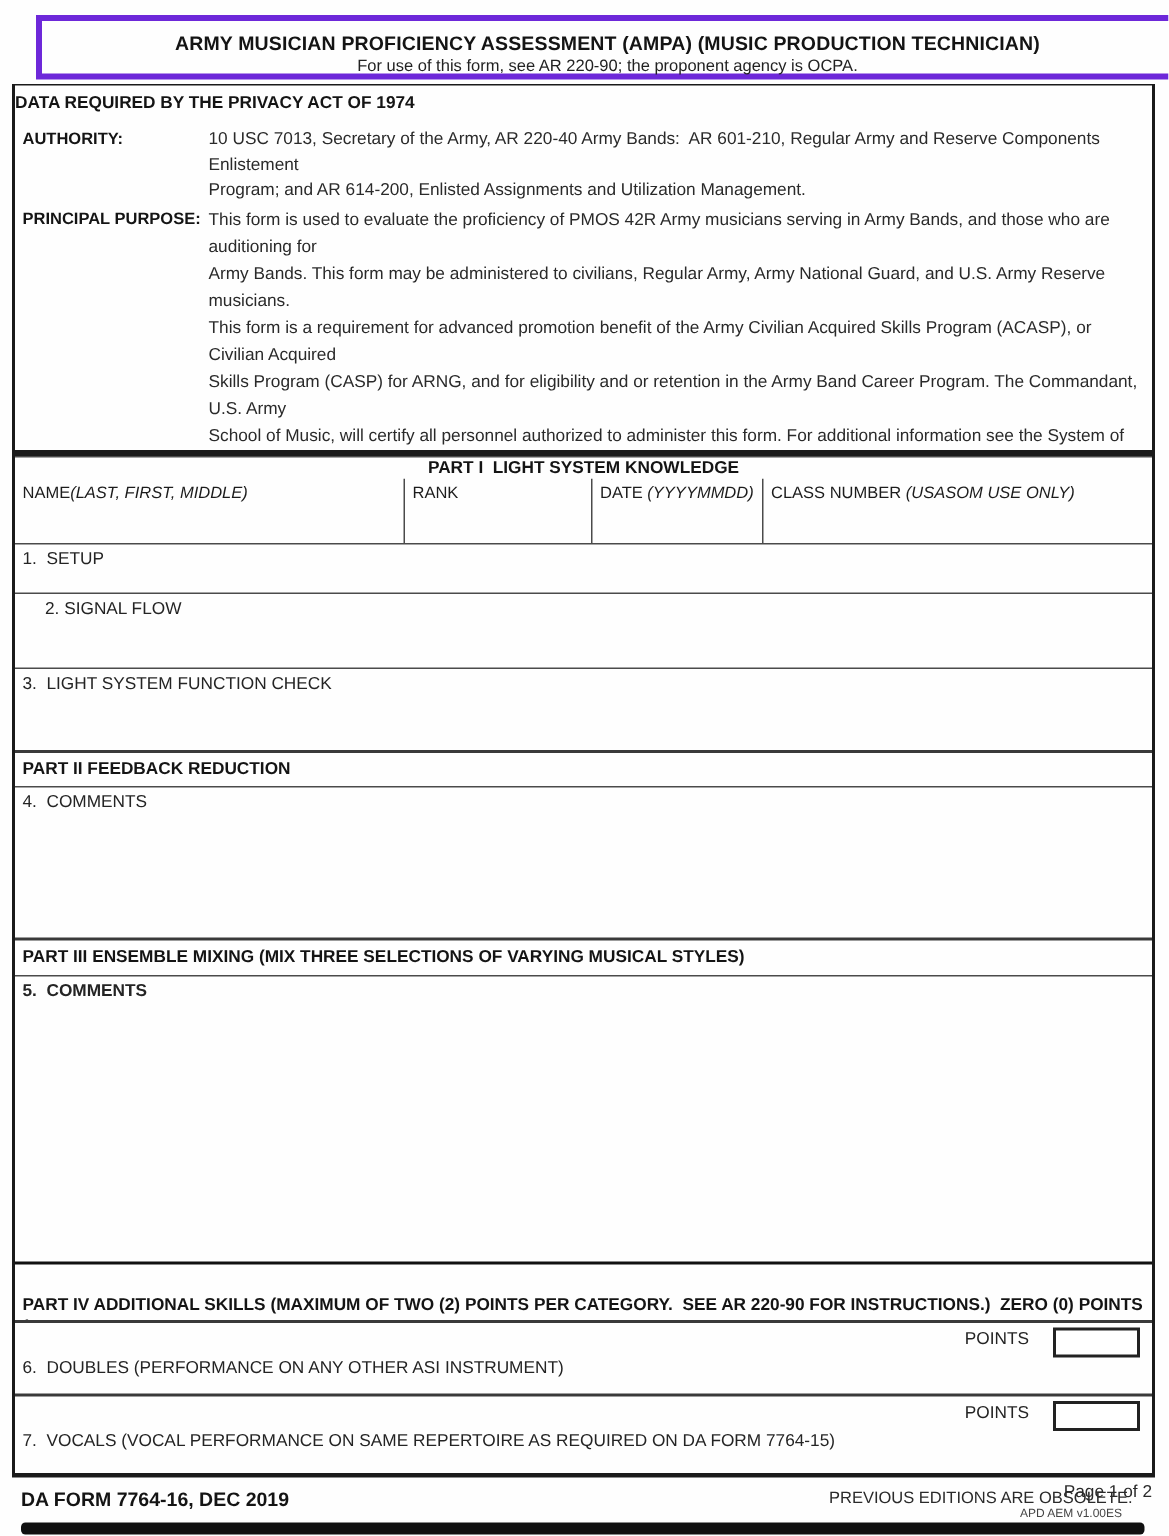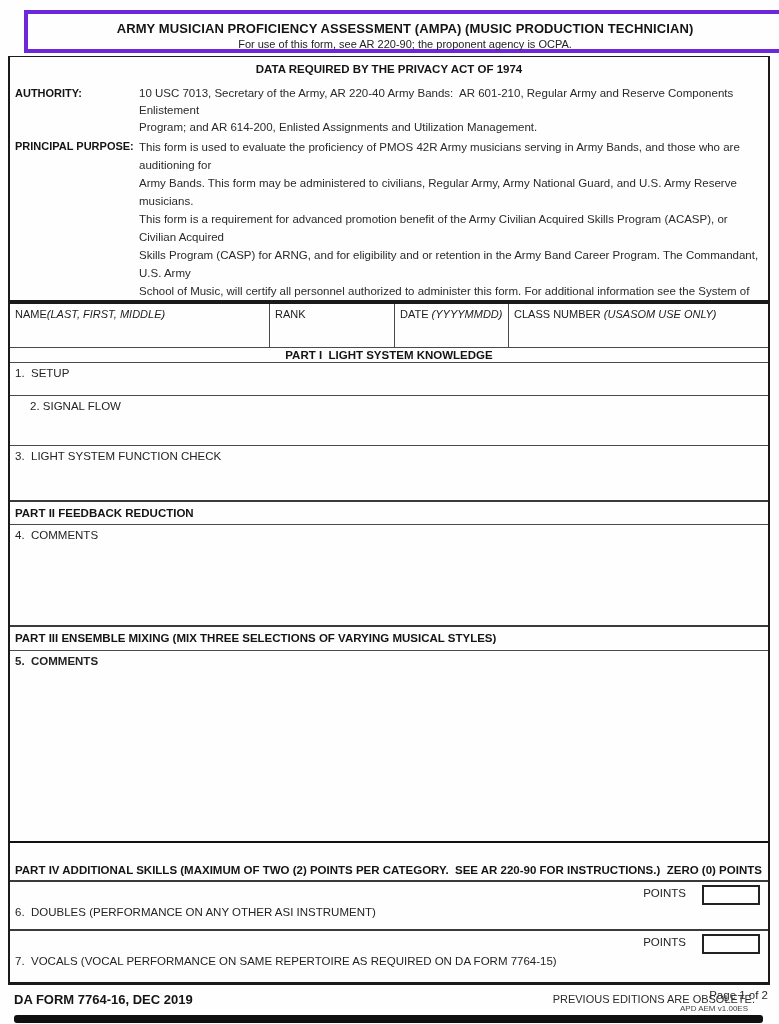--- a/index.html
+++ b/index.html
@@ -17,21 +17,21 @@
   }
   .title-box .title { font-size: 13px; font-weight: bold; letter-spacing: .1px; color: #141414; }
   .title-box .subtitle { font-size: 11px; margin-top: 2px; color: #222; }
 
   
   .privacy-box {
     position: absolute; left: 8px; top: 56px; width: 762px; height: 246px;
     border: 2px solid #1a1a1a; border-top-width: 1px; overflow: hidden;
   }
   .privacy-header {
-    text-align: center; font-weight: bold; font-size: 11.5px; margin-top: 6px; height: 14px; color: #141414;
+    font-weight: bold; font-size: 11.5px; margin-top: 6px; height: 14px; color: #141414;
     margin-bottom: 8px;
   }
   .pa-row { display: flex; padding: 0 4px 0 5px; }
   .pa-label { width: 124px; flex: 0 0 124px; font-weight: bold; font-size: 11px; line-height: 17px; color: #141414; }
   .pa-text { flex: 1; font-size: 11.5px; line-height: 17px; color: #2a2a2a; }
   .pa-text.purpose { line-height: 18px; }
   .pa-gap2 { margin-top: 2px; }
 
   
   .main-table {
@@ -121,36 +121,36 @@
 School of Music, will certify all personnel authorized to administer this form. For additional information see the System of Records
 Notice A0600-8-104 AHRC, Army Personnel System (APS)</span><br>
         
       </div>
     </div>
 
   </div>
 
   <div class="main-table">
 
+    <div class="trow part-header part1 pre btop-1">PART I  LIGHT SYSTEM KNOWLEDGE</div>
+
     <div class="trow id-row">
       <div class="id-cell cell-name">
         <span class="lbl">NAME</span><span class="hint">(LAST, FIRST, MIDDLE)</span>
       </div>
       <div class="id-cell cell-rank">
         <span class="lbl">RANK</span>
       </div>
       <div class="id-cell cell-date">
         <span class="lbl pre">DATE </span><span class="hint">(YYYYMMDD)</span>
       </div>
       <div class="id-cell cell-class">
         <span class="lbl pre">CLASS NUMBER </span><span class="hint">(USASOM USE ONLY)</span>
       </div>
     </div>
-
-    <div class="trow part-header part1 pre btop-1">PART I  LIGHT SYSTEM KNOWLEDGE</div>
 
     <div class="trow item-row r1 pre btop-1">1.  SETUP</div>
     <div class="trow item-row r2 pre btop-1">2. SIGNAL FLOW</div>
     <div class="trow item-row r3 pre btop-1">3.  LIGHT SYSTEM FUNCTION CHECK</div>
 
     <div class="trow part-header part2 pre btop-2">PART II FEEDBACK REDUCTION</div>
     <div class="trow item-row r4 pre btop-1">4.  COMMENTS</div>
 
     <div class="trow part-header part3 pre btop-2">PART III ENSEMBLE MIXING (MIX THREE SELECTIONS OF VARYING MUSICAL STYLES)</div>
     <div class="trow item-row r5 pre btop-1">5.  COMMENTS</div>

